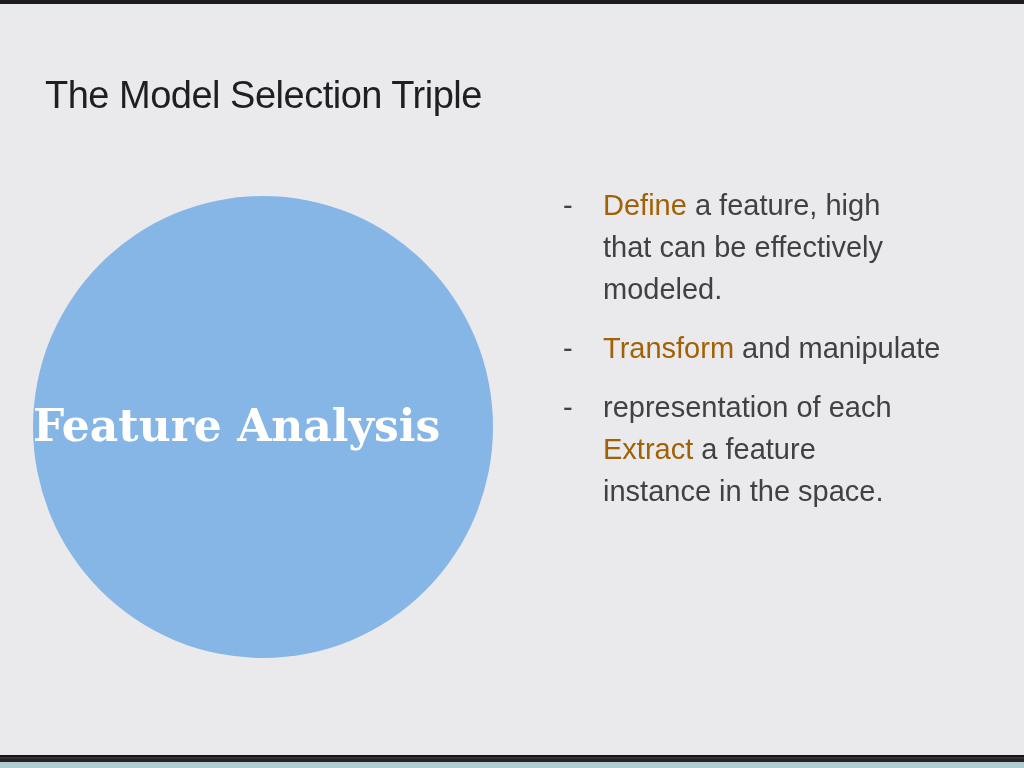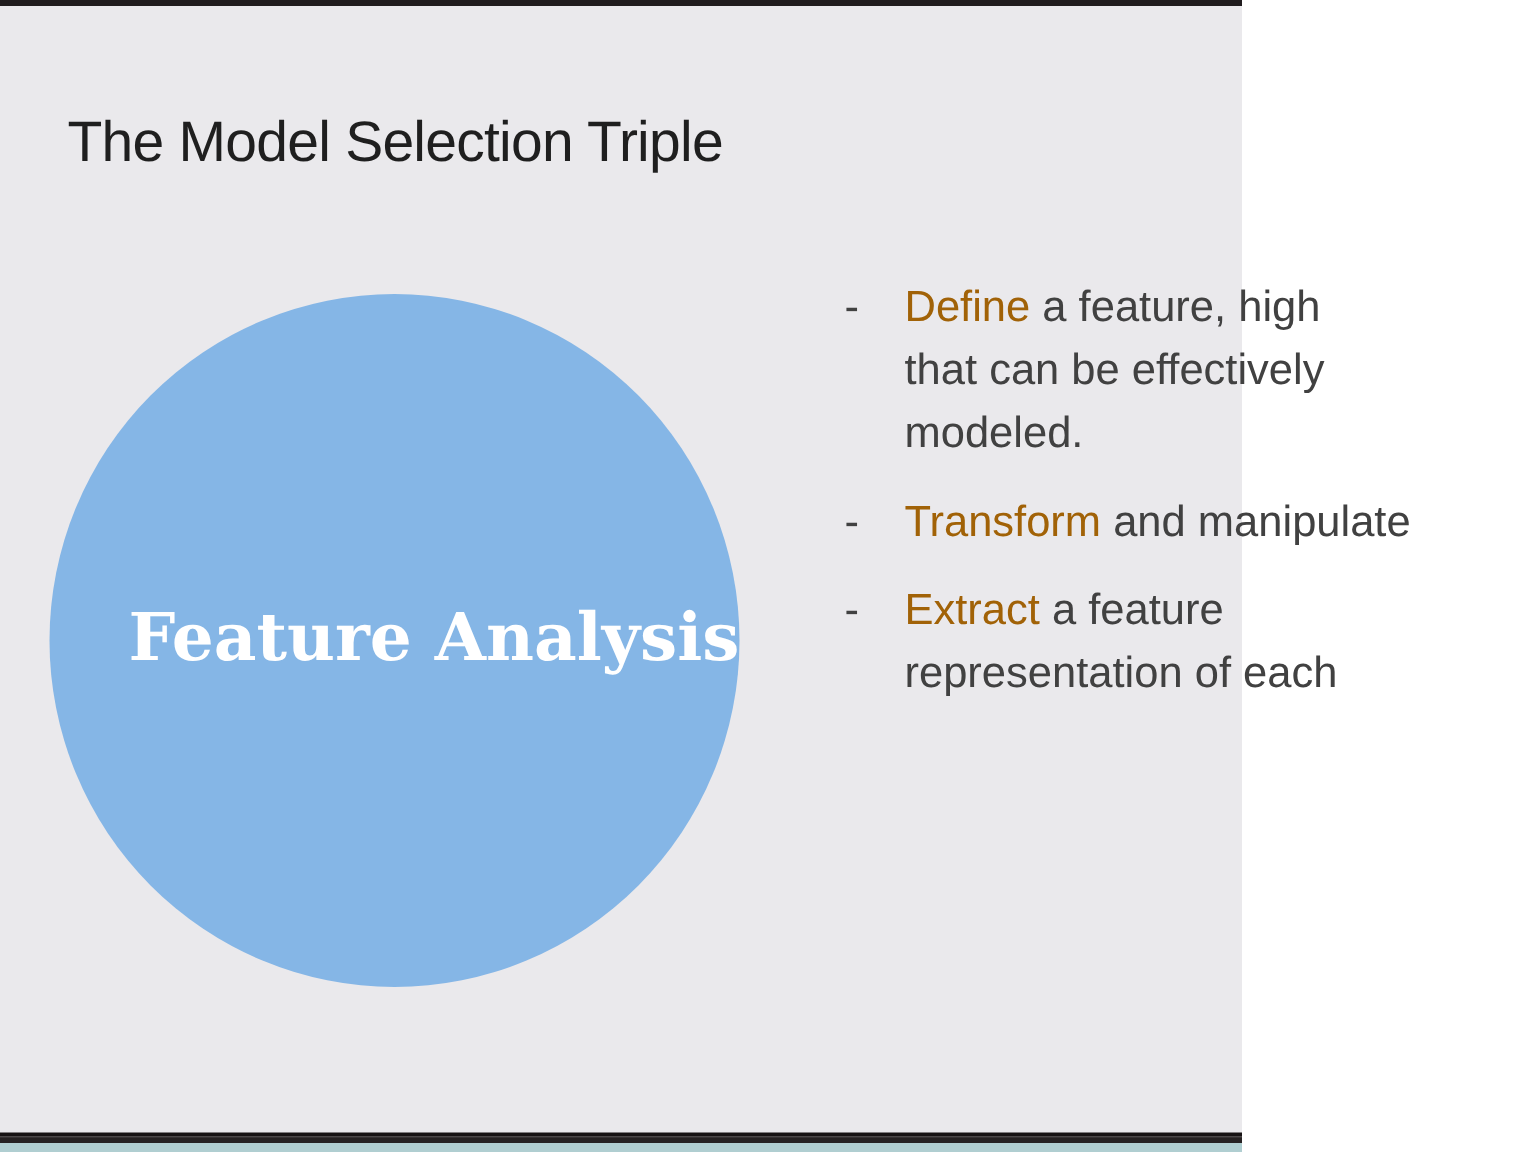--- a/index.html
+++ b/index.html
@@ -5,21 +5,21 @@
   html, body {
     margin: 0;
     padding: 0;
     width: 1024px;
     height: 768px;
     overflow: hidden;
     font-family: "Liberation Sans", sans-serif;
   }
   .slide {
     position: relative;
-    width: 828px;
+    width: 1024px;
     height: 768px;
     background: #eae9ec;
   }
   .top-bar {
     position: absolute;
     top: 0; left: 0;
     width: 100%;
     height: 4px;
     background: #201c1e;
   }
@@ -50,21 +50,21 @@
   .feature-circle {
     position: absolute;
     left: 33px;
     top: 196px;
     width: 460px;
     height: 462px;
     border-radius: 50%;
     background: #85b6e6;
     display: flex;
     align-items: center;
-    justify-content: flex-end;
+    justify-content: flex-start;
   }
   .circle-label {
     font-family: "DejaVu Serif", serif;
     font-weight: bold;
     font-size: 44px;
     color: #ffffff;
     letter-spacing: 0px;
     white-space: nowrap;
     transform: translateY(-2px);
   }
@@ -118,22 +118,23 @@
     <div class="bullet-item">
       <span class="bullet-marker">-</span>
       <span class="bullet-body">
         <span class="bullet-line" style="display:block;"><span class="bullet-keyword">Transform</span><span> and manipulate</span></span>
       </span>
     </div>
 
     <div class="bullet-item">
       <span class="bullet-marker">-</span>
       <span class="bullet-body">
+        <span class="bullet-line" style="display:block;">representation of each</span>
         <span class="bullet-line" style="display:block;"><span class="bullet-keyword">Extract</span><span> a feature</span></span>
-        <span class="bullet-line" style="display:block;">representation of each</span>
+        <span class="bullet-line" style="display:block;">instance in the space.</span>
       </span>
     </div>
 
   </div>
 
   <div class="bottom-bar"></div>
   <div class="bottom-strip"></div>
 
 </div>
 

